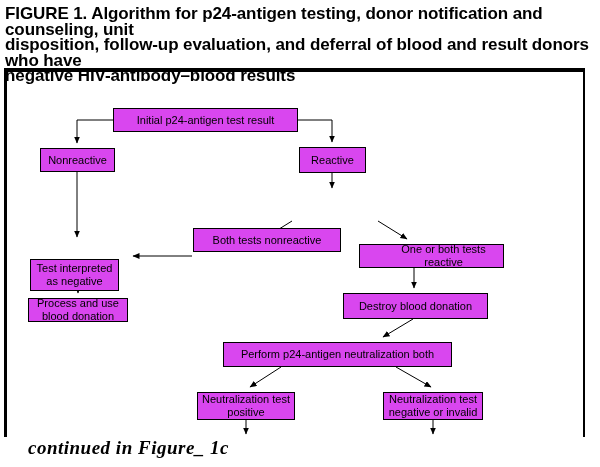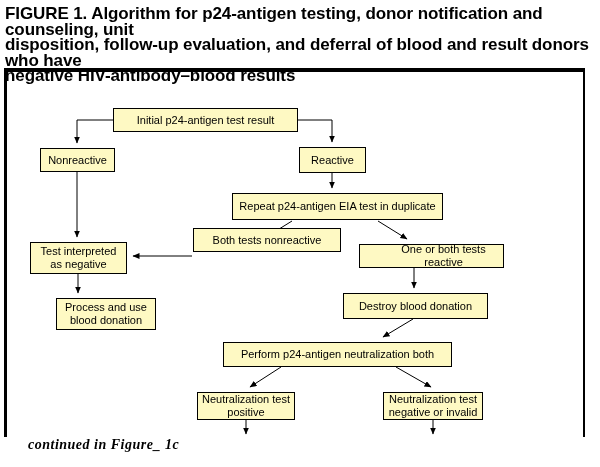--- a/index.html
+++ b/index.html
@@ -16,41 +16,41 @@
   }
   .panel {
     position:absolute; left:4px; top:68px; width:581px; height:369px;
     border-top:4px solid #000;
     border-left:3px solid #000;
     border-right:2px solid #000;
     border-bottom:none;
   }
   .arrows { position:absolute; left:0; top:0; }
   .node {
-    position:absolute; border:1px solid #000; background:#fef9c3;
+    position:absolute; border:1px solid #000; background:#d946ef;
     display:flex; align-items:center; justify-content:center;
     text-align:center; font-size:11px; line-height:13px;
     white-space:pre-line;
   }
   .n-initial     { left:106px; top:36px;  width:185px; height:24px; }
   .n-nonreactive { left:33px;  top:76px;  width:75px;  height:24px; }
   .n-reactive    { left:292px; top:75px;  width:67px;  height:26px; }
   .n-repeat      { left:225px; top:121px; width:211px; height:27px; }
   .n-both        { left:186px; top:156px; width:148px; height:24px; }
   .n-oneorboth   { left:352px; top:172px; width:145px; height:24px;padding-left:24px; }
-  .n-testneg     { left:23px;  top:170px; width:97px;  height:32px; }
-  .n-process     { left:21px;  top:226px; width:100px; height:32px;margin-left:28px; }
+  .n-testneg     { left:23px;  top:187px; width:89px;  height:32px; }
+  .n-process     { left:21px;  top:226px; width:100px; height:24px; }
   .n-destroy     { left:336px; top:221px; width:145px; height:26px; }
   .n-perform     { left:216px; top:270px; width:229px; height:25px; }
   .n-neutpos     { left:190px; top:320px; width:98px;  height:28px; }
   .n-neutneg     { left:376px; top:320px; width:100px; height:28px; }
   .continued {
     position:absolute; left:28px; top:437px;
     font-family:"Liberation Serif", serif;
-    font-style:italic; font-weight:bold; font-size:14px;
+    font-style:italic; font-weight:bold; font-size:19px;
     letter-spacing:0.5px;
   }
 </style>
 </head>
 <body>
 
 <div class="page">
 
   <div class="title">
     <div>FIGURE 1. Algorithm for p24-antigen testing, donor notification and counseling, unit</div>
@@ -80,21 +80,20 @@
         <path d="M274,295 L243,315" marker-end="url(#ah)"></path>
         <path d="M389,295 L424,315" marker-end="url(#ah)"></path>
         <path d="M239,348 L239,362" marker-end="url(#ah)"></path>
         <path d="M426,348 L426,362" marker-end="url(#ah)"></path>
       </g>
     </svg>
 
     <div class="node n-initial">Initial p24-antigen test result</div>
     <div class="node n-reactive">Reactive</div>
     <div class="node n-nonreactive">Nonreactive</div>
-    <div class="node n-repeat">Repeat p24-antigen EIA test in duplicate</div>
     <div class="node n-both">Both tests nonreactive</div>
     <div class="node n-oneorboth">One or both tests reactive</div>
     <div class="node n-testneg">Test interpreted
 as negative</div>
     <div class="node n-process">Process and use
 blood donation</div>
     <div class="node n-destroy">Destroy blood donation</div>
     <div class="node n-perform">Perform p24-antigen neutralization both</div>
     <div class="node n-neutpos">Neutralization test
 positive</div>

